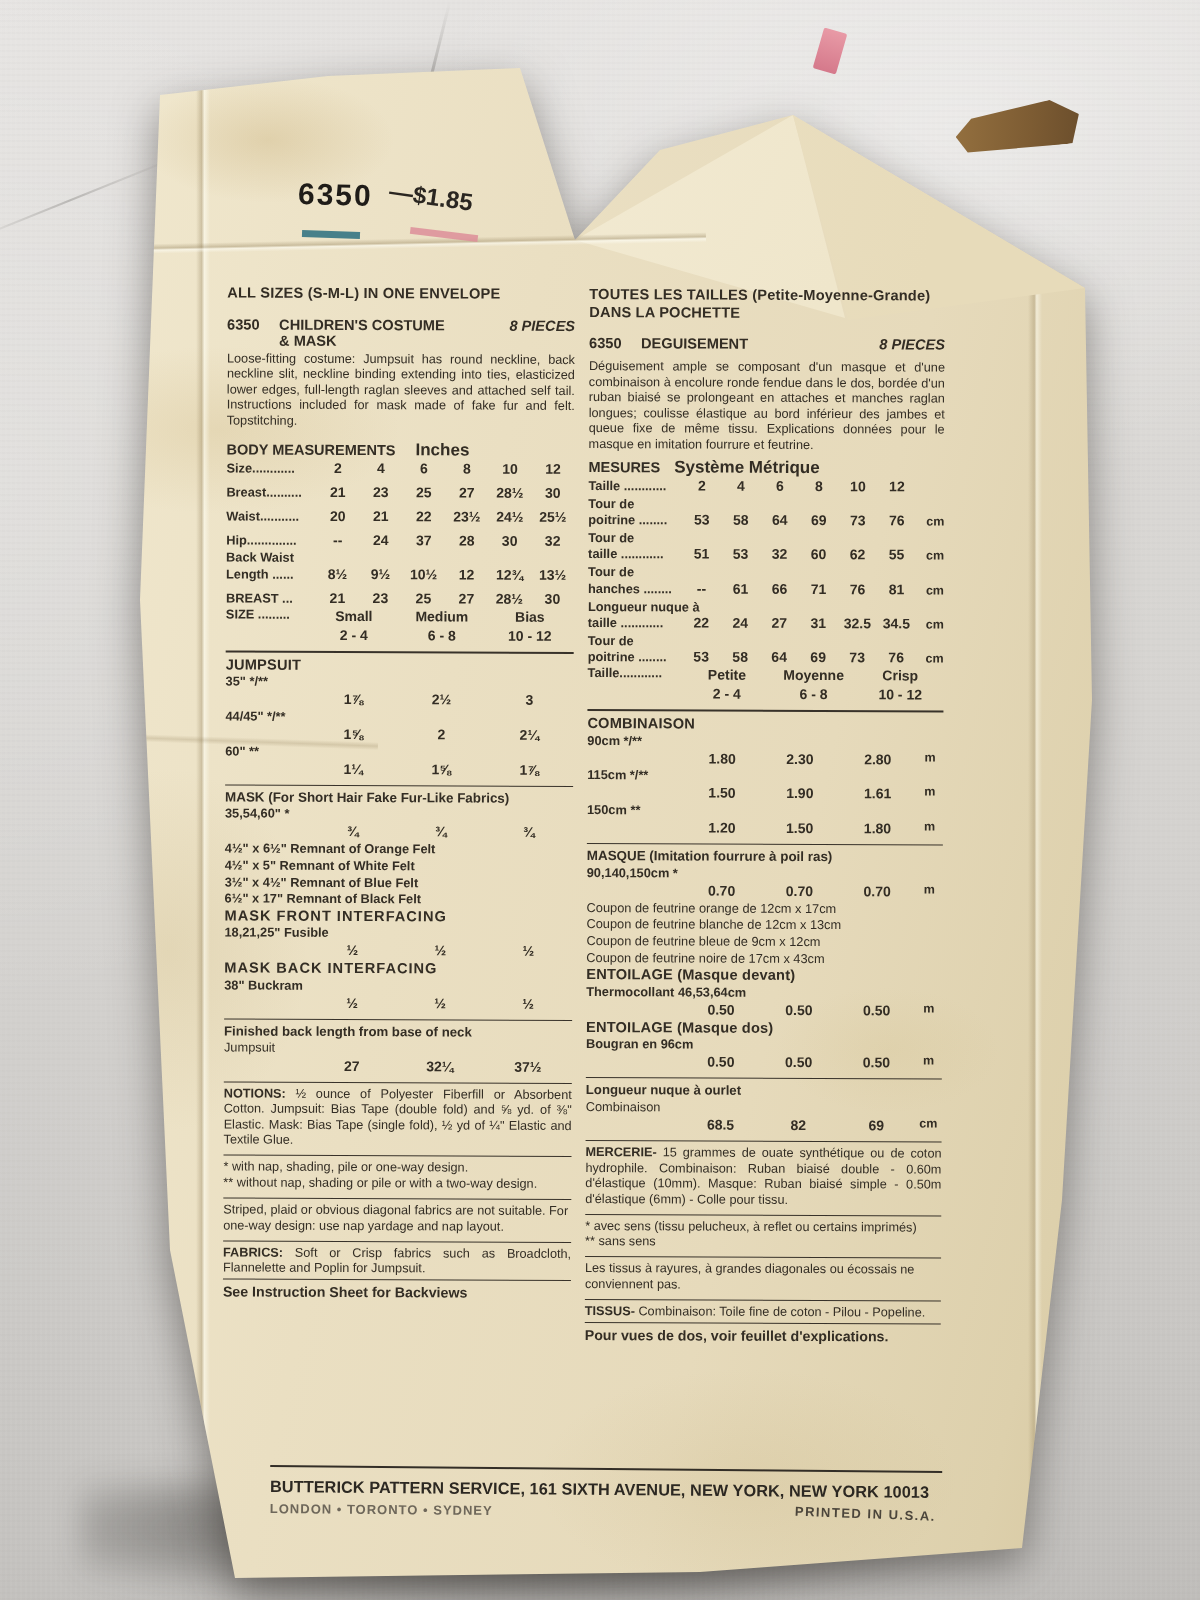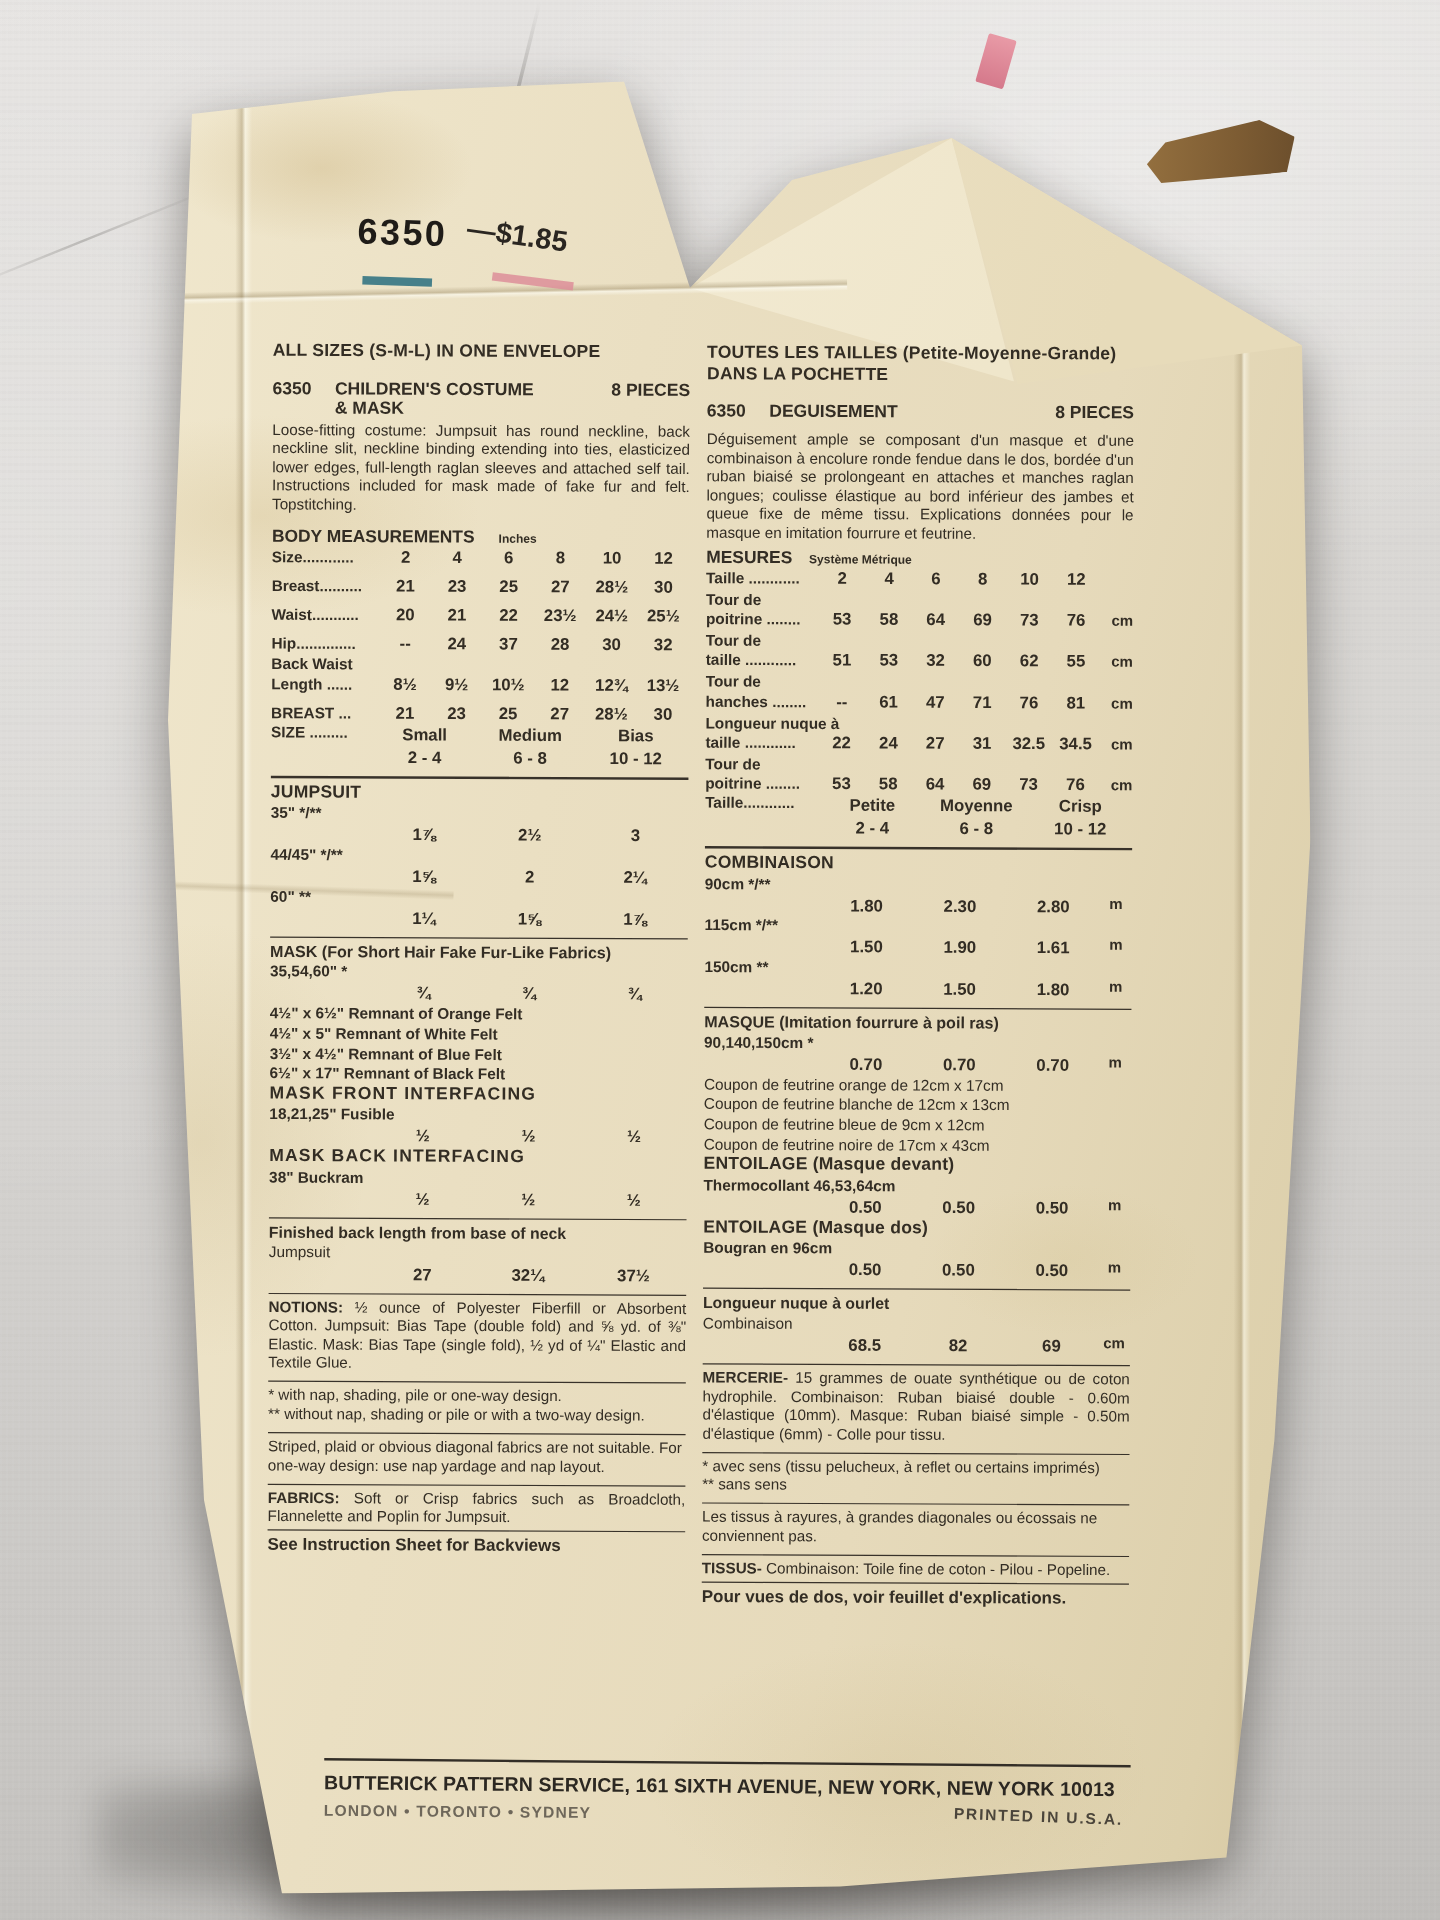--- a/index.html
+++ b/index.html
@@ -70,25 +70,25 @@
   
   .print{position:absolute;left:97px;top:236px;width:716px;transform:rotate(.25deg);}
   .cols{display:flex;}
   .col-l{width:348px;padding-right:6px;}
   .col-r{width:356px;padding-left:8px;}
   .divider{width:2px;background:#38322a;margin:2px 0 0 0;}
   .h{font-size:14.6px;font-weight:bold;letter-spacing:.2px;line-height:1.2;}
   .titlerow{display:flex;font-weight:bold;font-size:14.6px;margin-top:14px;}
   .titlerow .num{width:52px;}
   .titlerow .tl{flex:1;}
-  .titlerow .pieces{text-align:center;}
+  .titlerow .pieces{text-align:center;font-style:italic;}
   .sub-title{font-weight:bold;font-size:14.6px;margin-left:52px;}
   .para{font-size:12.7px;line-height:1.23;text-align:justify;margin-top:3px;}
   .tbl-head{font-size:14.5px;font-weight:bold;margin-top:10px;}
-  .tbl-head .unit{margin-left:20px;font-size:10px;}
+  .tbl-head .unit{margin-left:20px;font-size:17px;}
   .mrow{display:flex;align-items:baseline;font-weight:bold;}
   .mlabel{flex:1 1 auto;font-size:12.8px;line-height:1.25;}
   .l1{font-size:12.8px;font-weight:bold;line-height:1.2;margin-top:2px;}
   .mv{flex:0 0 43px;text-align:center;font-size:14px;}
   .col-r .mv{flex:0 0 39px;}
   .sfx{flex:0 0 28px;font-size:12.5px;text-align:right;}
   .mrow.sp{margin-top:7px;}
   .grow{display:flex;font-weight:bold;padding-left:84px;}
   .gv{width:92px;text-align:center;font-size:14px;line-height:1.35;}
   .col-r .grow{padding-left:96px;}
@@ -352,21 +352,21 @@
               <span class="mv">60</span>
               <span class="mv">62</span>
               <span class="mv">55</span>
               <span class="sfx">cm</span>
         </div>
         <div class="l1">Tour de</div>
         <div class="mrow">
           <span class="mlabel">hanches ........</span>
           <span class="mv">--</span>
               <span class="mv">61</span>
-              <span class="mv">47</span>
+              <span class="mv">66</span>
               <span class="mv">71</span>
               <span class="mv">76</span>
               <span class="mv">81</span>
               <span class="sfx">cm</span>
         </div>
         <div class="l1">Longueur nuque à</div>
         <div class="mrow">
           <span class="mlabel">taille ............</span>
           <span class="mv">22</span>
               <span class="mv">24</span>

